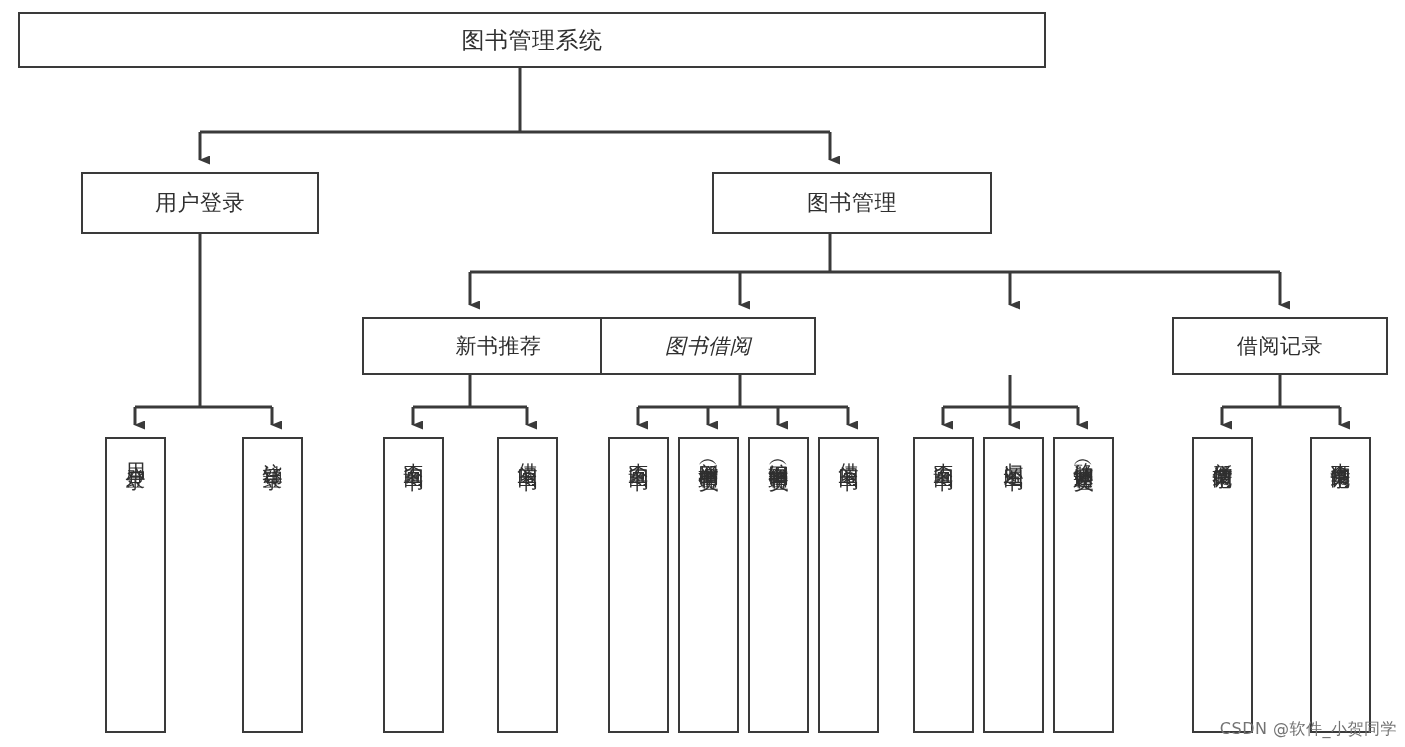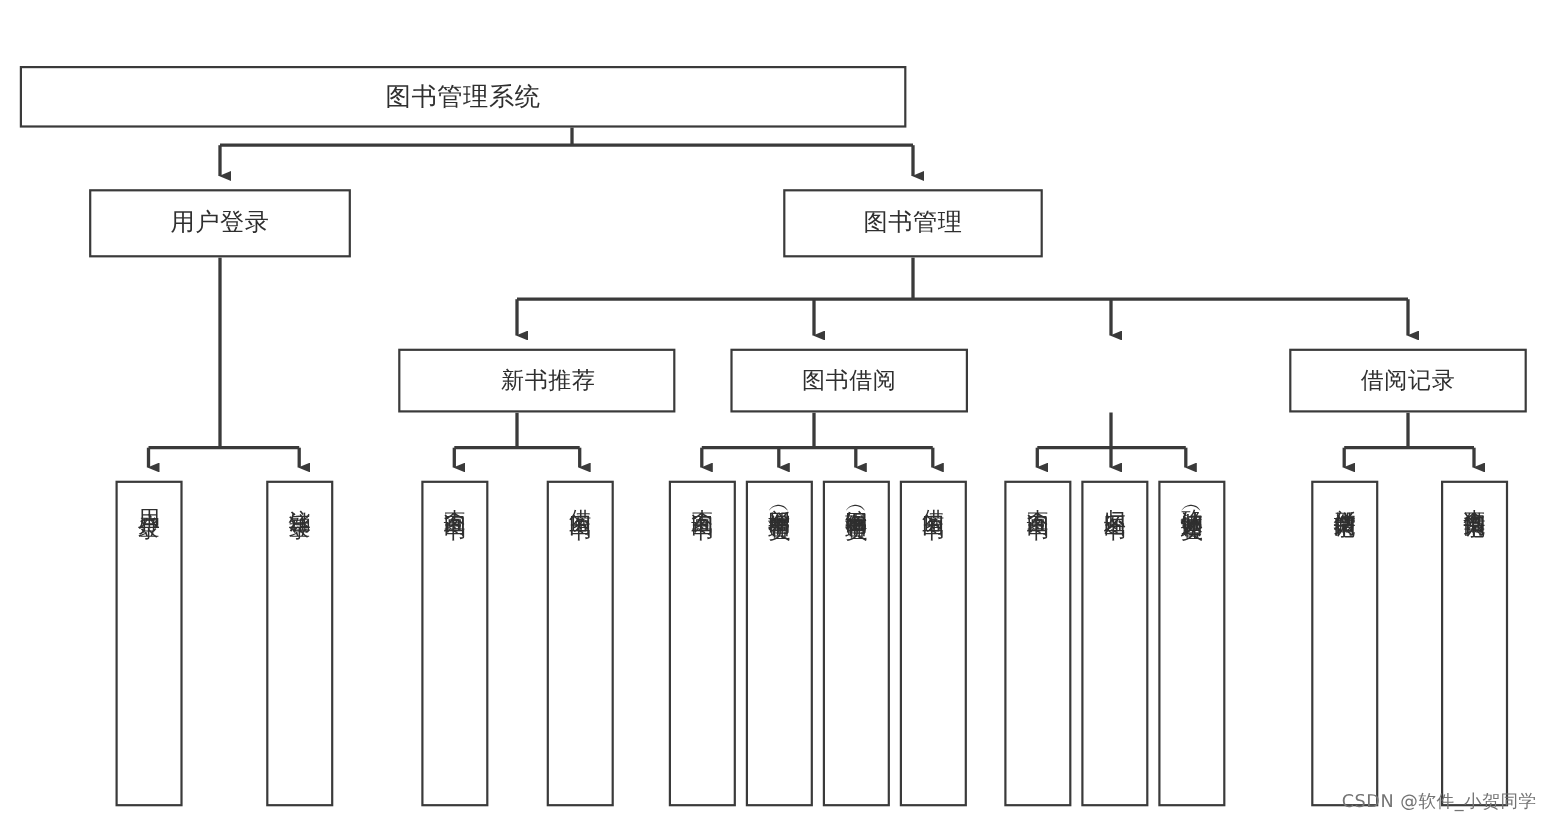--- a/index.html
+++ b/index.html
@@ -126,35 +126,35 @@
       <path d="M1010,407 L1010,425" marker-end="url(#arrowhead)"></path>
       <path d="M1078,407 L1078,425" marker-end="url(#arrowhead)"></path>
 
       <path d="M1280,375 L1280,407"></path>
       <path d="M1222,407 L1340,407"></path>
       <path d="M1222,407 L1222,425" marker-end="url(#arrowhead)"></path>
       <path d="M1340,407 L1340,425" marker-end="url(#arrowhead)"></path>
     </g>
   </svg>
 
-  <div class="node root" style="left:18px; top:12px; width:806px; height:56px;margin-top:48px;">
+  <div class="node root" style="left:18px; top:12px; width:1028px; height:56px;">
     <span class="label">图书管理系统</span>
   </div>
 
   <div class="node level2" style="left:81px; top:172px; width:238px; height:62px;">
     <span class="label">用户登录</span>
   </div>
-  <div class="node level2" style="left:712px; top:172px; width:236px; height:62px;">
+  <div class="node level2" style="left:712px; top:172px; width:280px; height:62px;">
     <span class="label">图书管理</span>
   </div>
 
   <div class="node level3" style="left:362px; top:317px; width:252px; height:58px;padding-left:21px;">
     <span class="label">新书推荐</span>
   </div>
-  <div class="node level3" style="left:664px; top:317px; width:216px; height:58px;">
+  <div class="node level3" style="left:600px; top:317px; width:216px; height:58px;font-style:italic;">
     <span class="label">图书借阅</span>
   </div>
   <div class="node level3" style="left:1172px; top:317px; width:216px; height:58px;">
     <span class="label">借阅记录</span>
   </div>
 
   <div class="node leaf" style="left:105px; top:437px; width:61px; height:296px;">
     <span class="label">用户登录</span>
   </div>
   <div class="node leaf" style="left:242px; top:437px; width:61px; height:296px;">

